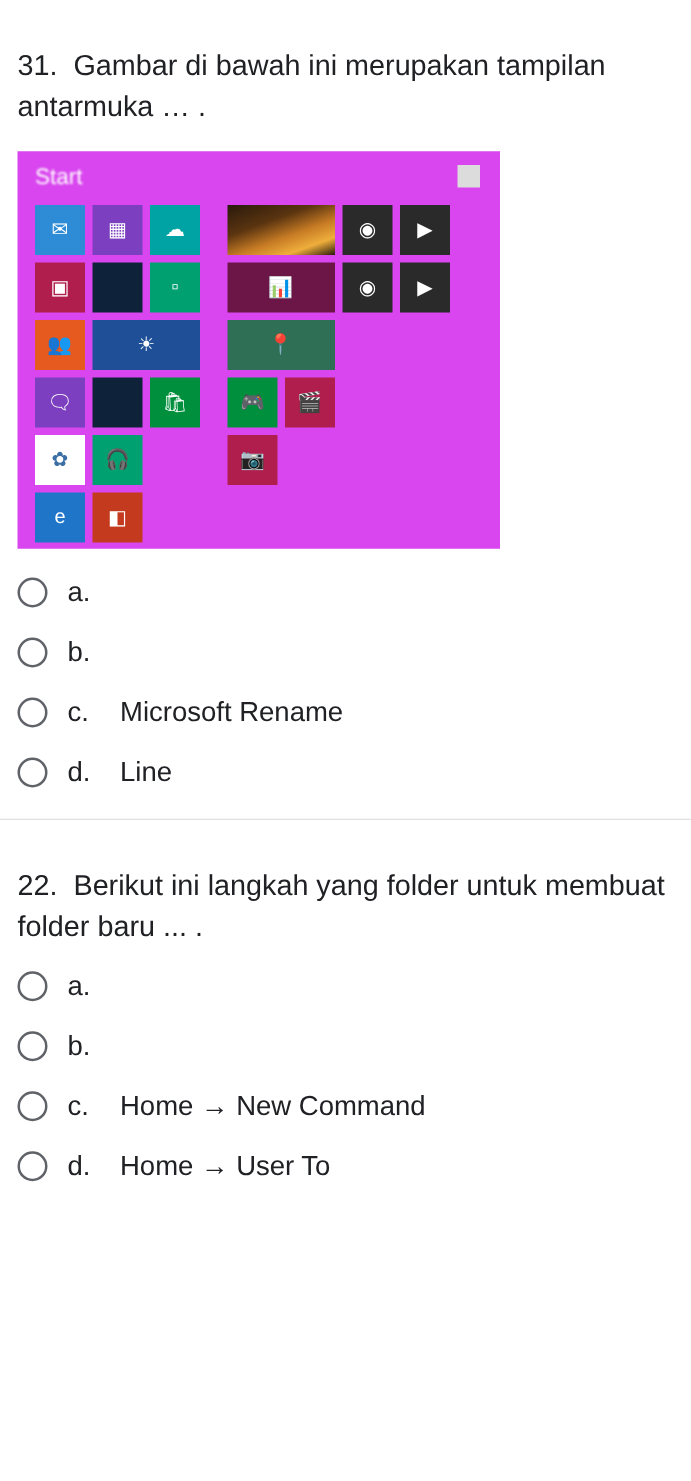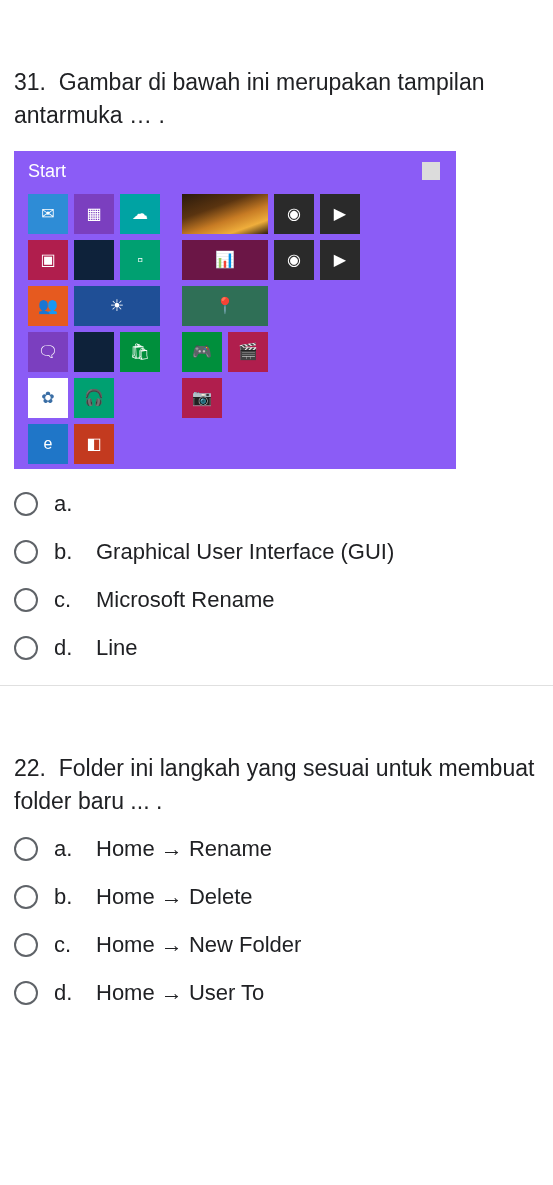--- a/index.html
+++ b/index.html
@@ -2,32 +2,32 @@
 <html><head>
 <meta charset="utf-8">
 <style>
   * { box-sizing: border-box; margin: 0; padding: 0; }
   body {
     font-family: Arial, Helvetica, sans-serif;
     background: #ffffff;
     color: #202124;
     width: 553px;
   }
-  .question-block { padding: 18px 14px 24px 14px; margin-top: 48px; }
+  .question-block { padding: 36px 14px 24px 14px; }
   .question-text {
     font-size: 23px;
     line-height: 1.45;
     color: #202124;
     margin-bottom: 18px;
   }
   .img-wrap { margin: 14px 0 22px 0; }
   .start-screen {
-    width: 442px;
+    width: 386px;
     height: 318px;
-    background: #8b5cf6;
+    background: #d946ef;
     position: relative;
     padding: 8px;
   }
   .start-header {
     display: flex;
     justify-content: space-between;
     align-items: center;
     padding: 2px 8px 10px 6px;
     color: #ffffff;
     font-family: "Segoe UI", Arial, sans-serif;
@@ -196,57 +196,54 @@
   </div>
 
   <div class="options">
     <div class="option">
       <div class="radio"></div>
       <span class="opt-letter">a.</span>
     </div>
     <div class="option">
       <div class="radio"></div>
       <span class="opt-letter">b.</span>
-      <span class="opt-text">Graphical User Interface (GUI)</span>
     </div>
     <div class="option">
       <div class="radio"></div>
       <span class="opt-letter">c.</span>
       <span class="opt-text">Microsoft Rename</span>
     </div>
     <div class="option">
       <div class="radio"></div>
       <span class="opt-letter">d.</span>
       <span class="opt-text">Line</span>
     </div>
   </div>
 </div>
 
 <hr class="sep">
 
 <div class="question-block">
   <p class="question-text">
-    <span>22.</span>&nbsp;&nbsp;<span>Folder ini langkah yang sesuai untuk membuat folder baru ... .</span>
+    <span>22.</span>&nbsp;&nbsp;<span>Berikut ini langkah yang folder untuk membuat folder baru ... .</span>
   </p>
 
   <div class="options">
     <div class="option">
       <div class="radio"></div>
       <span class="opt-letter">a.</span>
-      <span class="opt-text">Home → Rename</span>
     </div>
     <div class="option">
       <div class="radio"></div>
       <span class="opt-letter">b.</span>
-      <span class="opt-text">Home → Delete</span>
     </div>
     <div class="option">
       <div class="radio"></div>
       <span class="opt-letter">c.</span>
-      <span class="opt-text">Home → New Folder</span>
+      <span class="opt-text">Home → New Command</span>
     </div>
     <div class="option">
       <div class="radio"></div>
       <span class="opt-letter">d.</span>
       <span class="opt-text">Home → User To</span>
     </div>
   </div>
 </div>
 
 </body></html>

